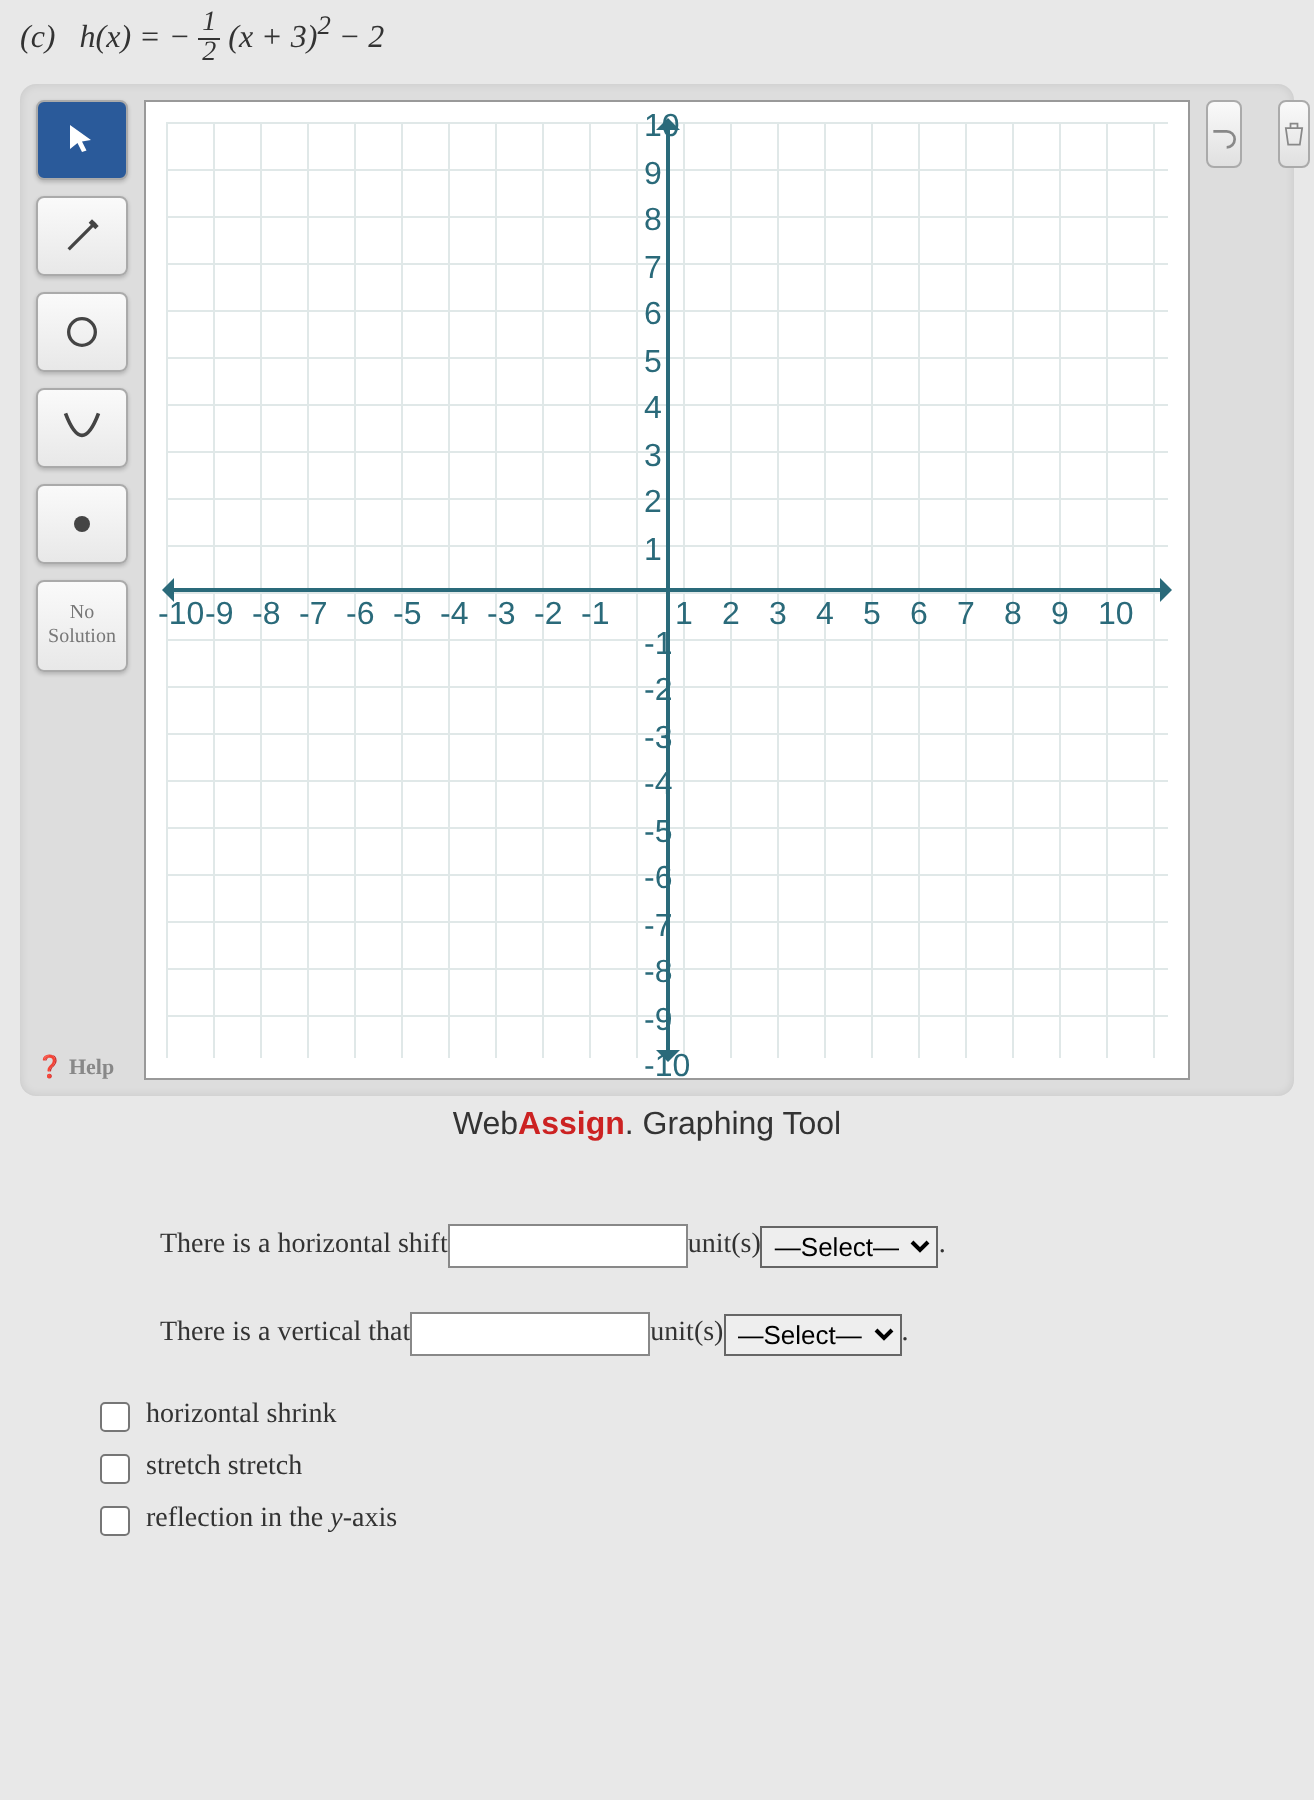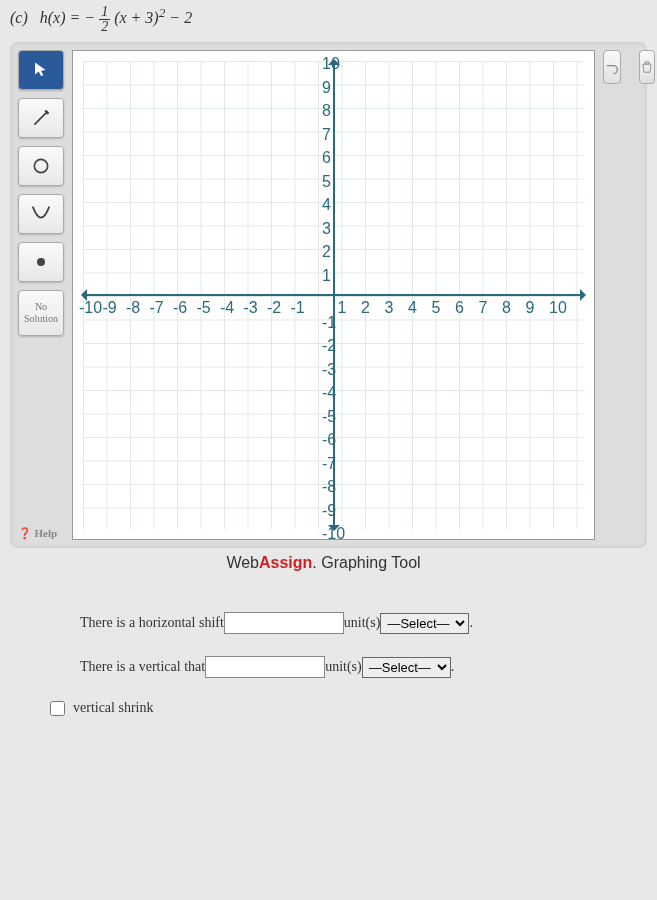--- a/index.html
+++ b/index.html
@@ -296,15 +296,23 @@
     <select>
       <option>—Select—</option>
     </select>
     <span>.</span>
   </div>
 </div>
 
 <div class="questions select-all" style="padding-left:20px">
   <div class="check-row">
     <input type="checkbox" style="">
-    <span>vertical shrink</span>
+    <span>horizontal shrink</span>
+  </div>
+  <div class="check-row">
+    <input type="checkbox" style="">
+    <span>stretch stretch</span>
+  </div>
+  <div class="check-row">
+    <input type="checkbox" style="">
+    <span><span>reflection in the </span><span class="var">y</span><span>-axis</span></span>
   </div>
 </div>
 
 </body></html>

